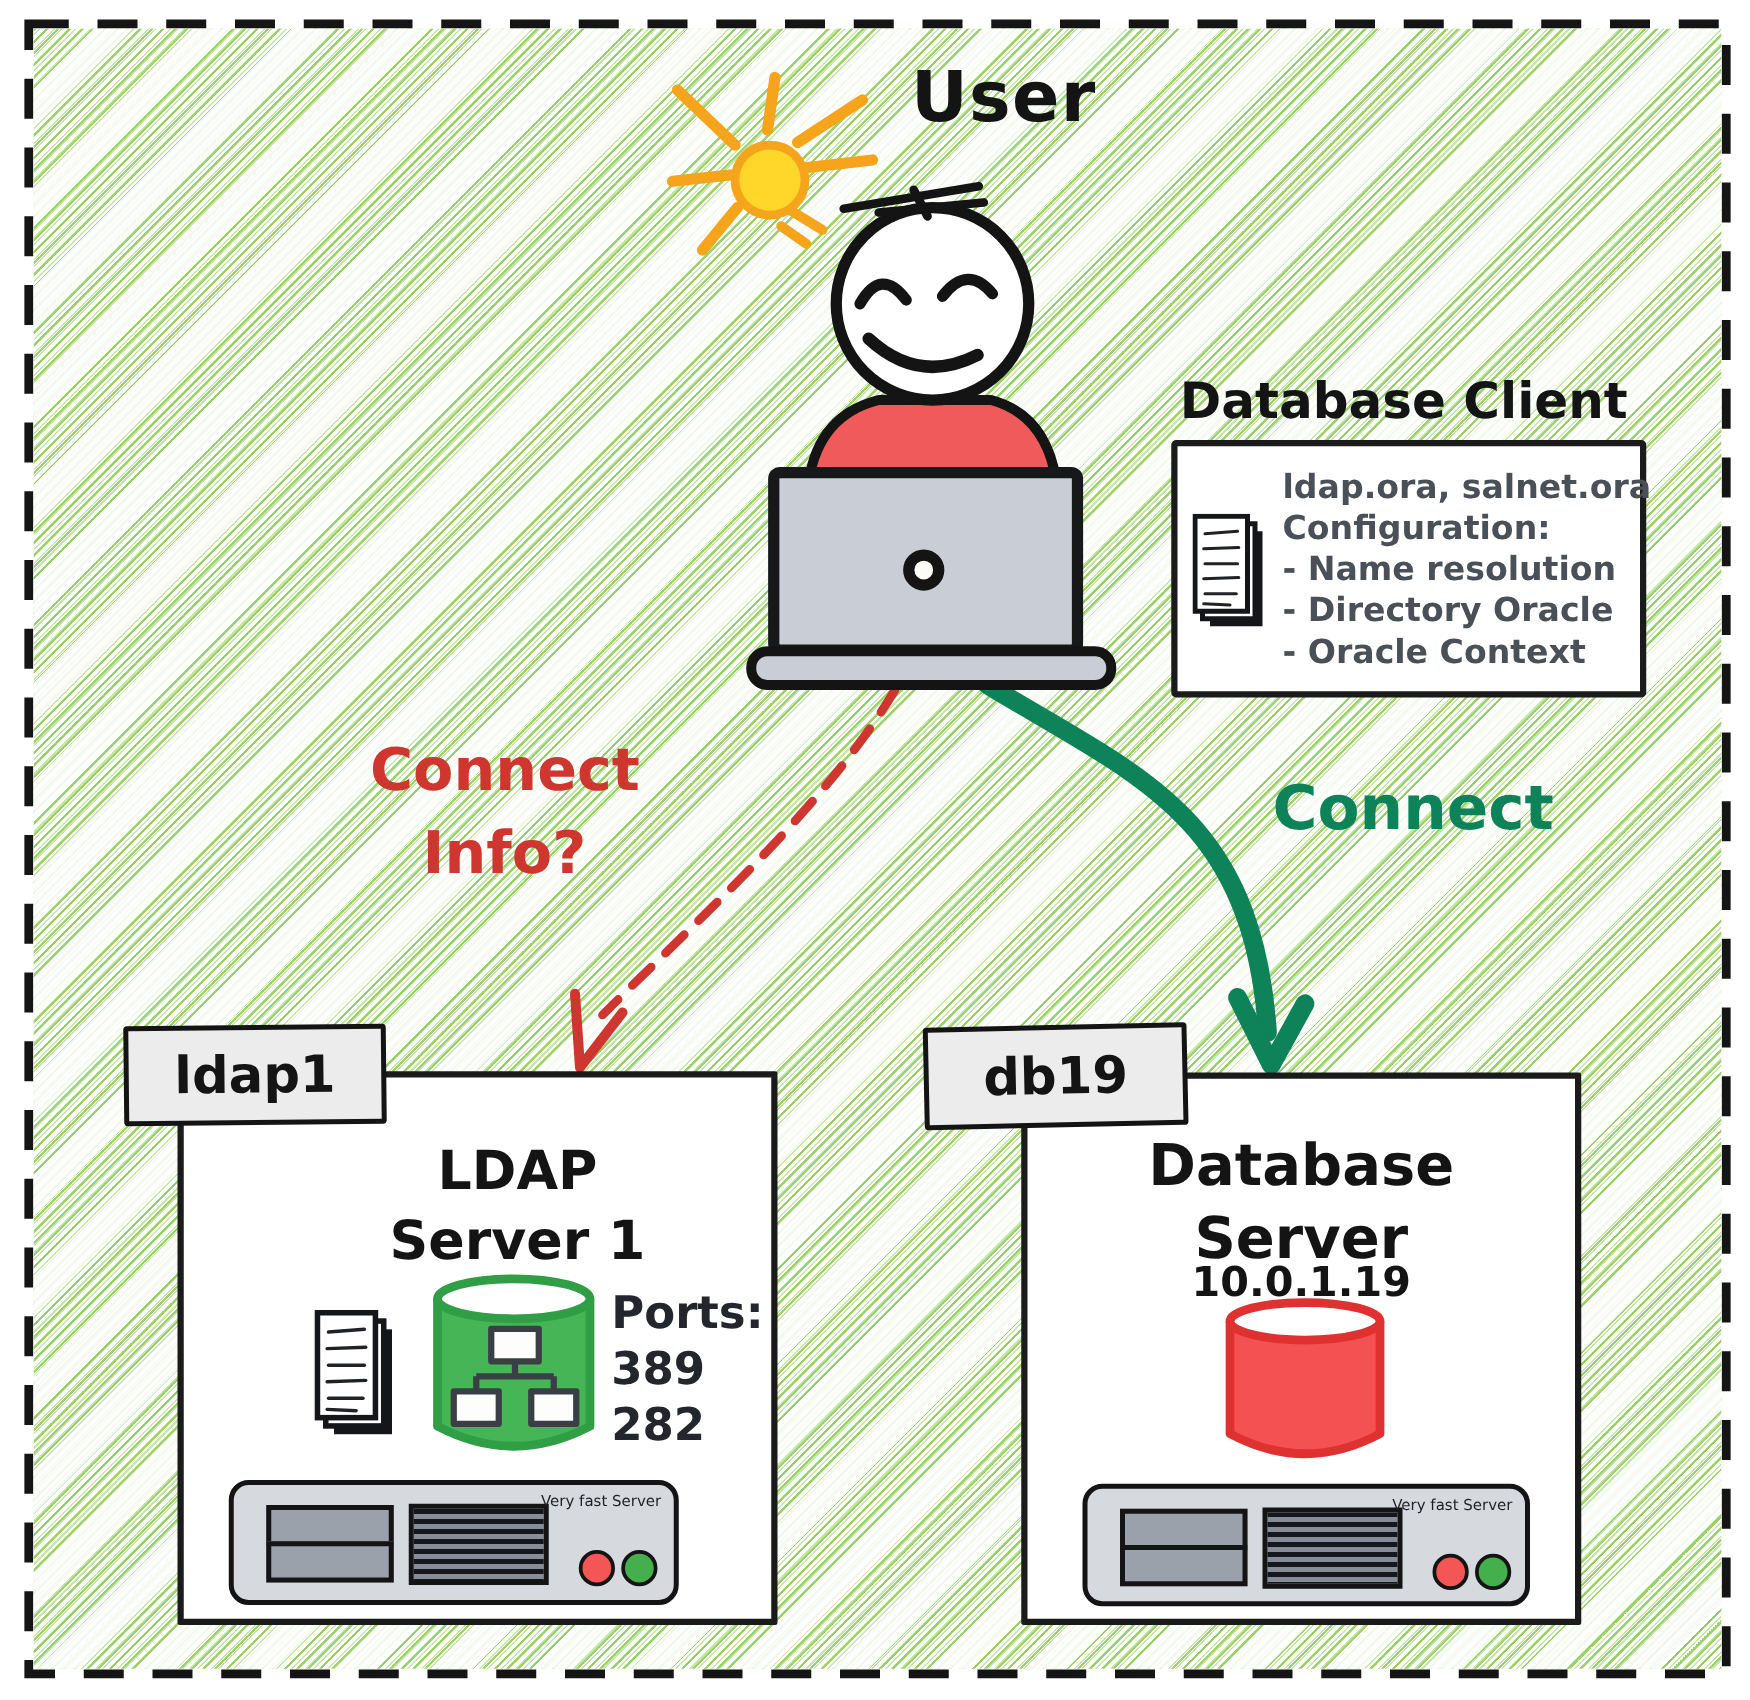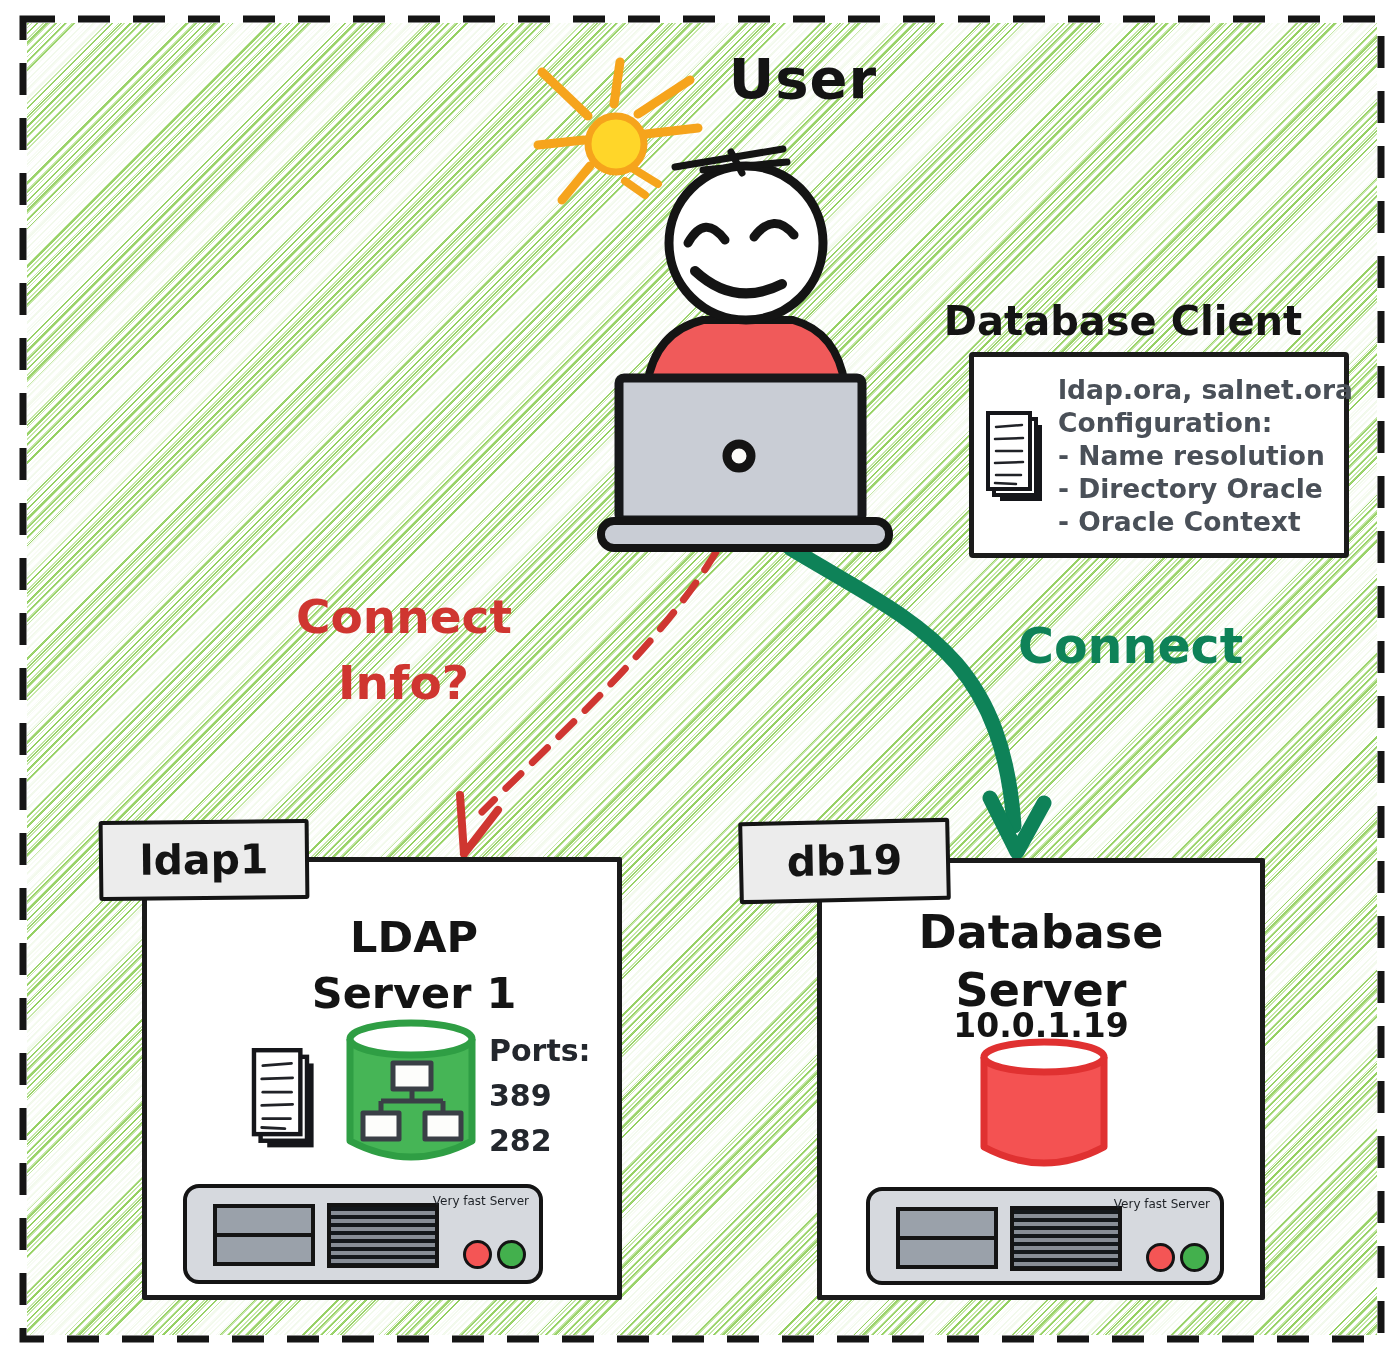--- a/index.html
+++ b/index.html
@@ -11,31 +11,31 @@
       repeating-linear-gradient(135deg, rgba(255,255,255,0) 0 34px, rgba(255,255,255,0.88) 34px 56px),
       repeating-linear-gradient(135deg, rgba(139,204,84,0.85) 0 1.7px, rgba(255,255,255,0) 1.7px 6.6px),
       repeating-linear-gradient(135deg, rgba(255,255,255,0) 0 2.9px, rgba(150,212,96,0.55) 2.9px 4.1px);}
   .border-svg{position:absolute;inset:0;z-index:4;pointer-events:none;}
   .arrows-svg{position:absolute;inset:0;z-index:8;pointer-events:none;}
   .abs{position:absolute;}
   .z10{z-index:10;} .z12{z-index:12;}
   
   .big-label{font-weight:bold;font-size:56px;letter-spacing:1px;}
   .note-title{font-weight:bold;font-size:40px;text-align:center;}
-  .note-box{background:#fff;border:5px solid #1b1b1b;border-radius:4px;margin-left:32px;}
+  .note-box{background:#fff;border:5px solid #1b1b1b;border-radius:4px;}
   .note-line{font-size:26.5px;line-height:33px;font-weight:600;color:#4a5058;white-space:nowrap;}
   .red-label{font-weight:bold;font-size:47px;line-height:66px;color:#cf3630;text-align:center;}
   .green-label{font-weight:bold;font-size:49px;color:#0e8258;}
   .tag{background:#ececec;border:4px solid #141414;border-radius:3px;display:flex;
        align-items:center;justify-content:center;font-weight:bold;font-size:41px;}
   .server-box{background:#fff;border:5px solid #1b1b1b;border-radius:2px;}
   .box-title{position:absolute;width:100%;text-align:center;font-weight:bold;}
   .t43{font-size:43px;} .t46{font-size:46px;}
   .ip-text{position:absolute;width:100%;text-align:center;font-weight:600;font-size:33px;}
-  .ports{position:absolute;font-weight:600;font-size:30px;line-height:45px;color:#23272d;}
+  .ports{position:absolute;font-weight:600;font-size:36px;line-height:45px;color:#23272d;}
   
   .chassis{position:absolute;background:#d6d9de;border:4px solid #141414;border-radius:16px;}
   .bay-stack{position:absolute;left:26px;top:16px;width:102px;}
   .bay{height:25px;background:#9aa1aa;border:4px solid #141414;}
   .bay + .bay{margin-top:-4px;}
   .vent{position:absolute;left:140px;top:15px;width:104px;height:57px;border:4px solid #141414;
         background:repeating-linear-gradient(180deg,#14181c 0 4px,#878d96 4px 8px);}
   .chassis-label{position:absolute;right:10px;top:6px;font-size:12px;color:#1d2126;white-space:nowrap;}
   .led{position:absolute;width:23px;height:23px;border-radius:50%;border:3px solid #141414;top:52px;}
   .led-red{left:276px;background:#f45555;}

